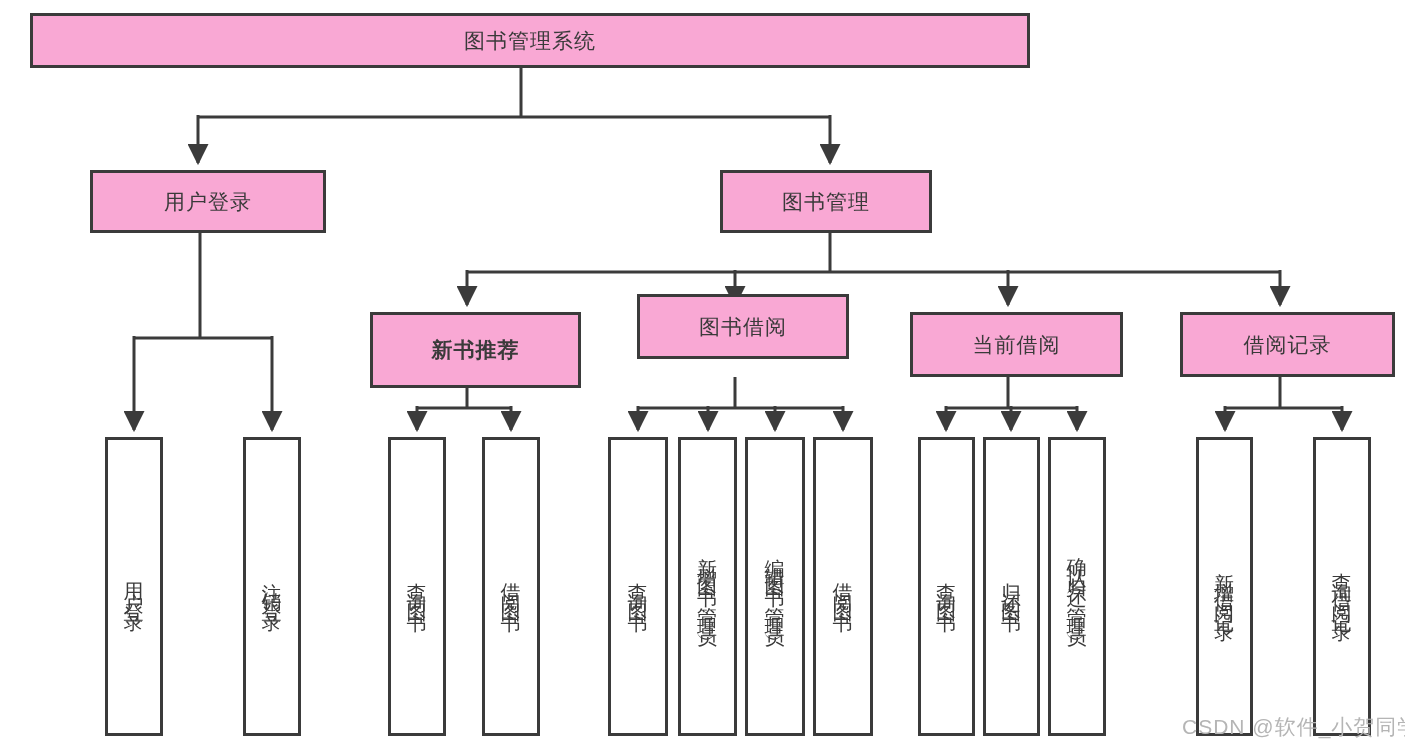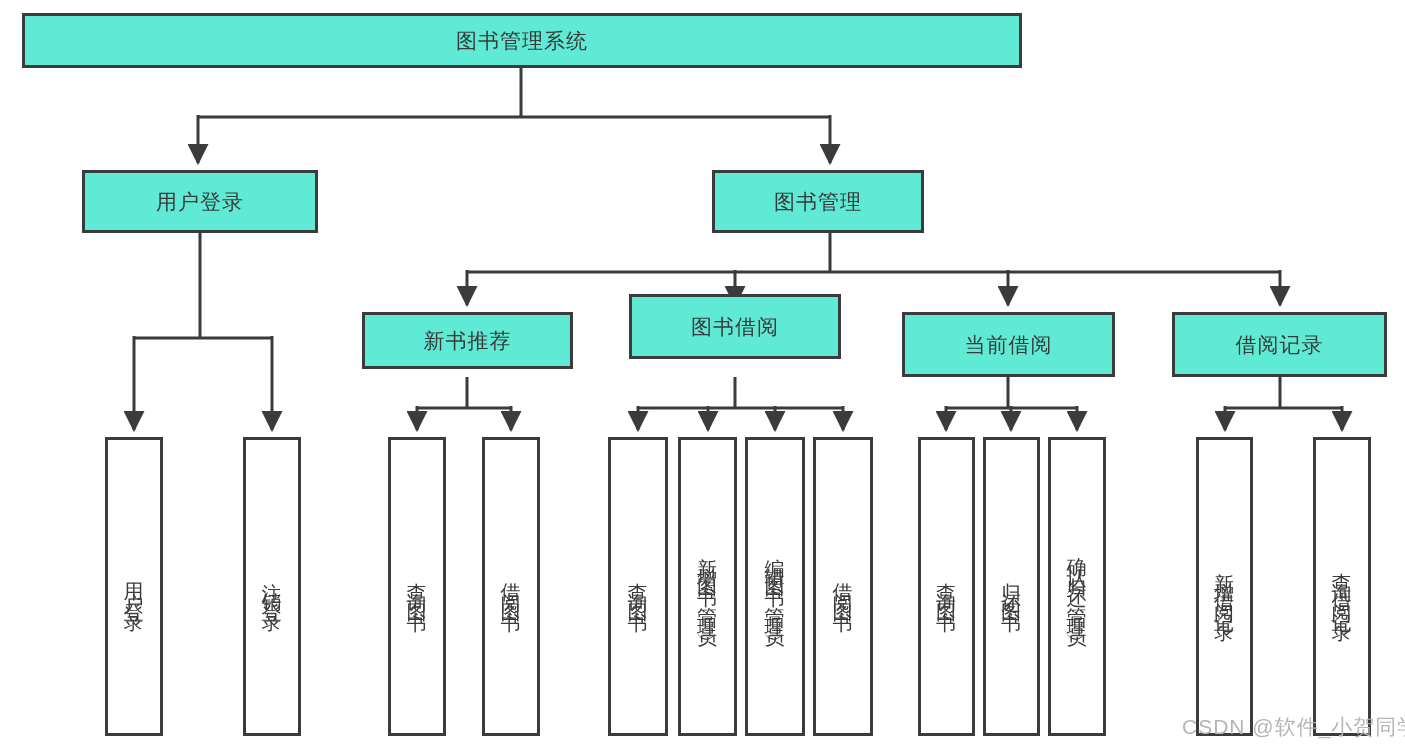--- a/index.html
+++ b/index.html
@@ -13,29 +13,30 @@
     overflow: hidden;
   }
   .connectors {
     position: absolute;
     left: 0; top: 0;
     z-index: 0;
   }
   .hbox {
     position: absolute;
     z-index: 1;
-    background: #5eead4;
+    background: #f9a8d4;
     border: 3px solid #3b3b3b;
     display: flex;
     align-items: center;
     justify-content: center;
     font-size: 21px;
     color: #3a3a3a;
     letter-spacing: 1px;
     white-space: nowrap;
+    margin-left: 8px;
   }
   .vbox {
     position: absolute;
     z-index: 1;
     top: 437px;
     height: 299px;
     background: #ffffff;
     border: 3px solid #3b3b3b;
     display: flex;
     align-items: center;
@@ -113,21 +114,21 @@
     <span>图书管理系统</span>
   </div>
 
   <div class="hbox" style="left:82px; top:170px; width:236px; height:63px;">
     <span>用户登录</span>
   </div>
   <div class="hbox" style="left:712px; top:170px; width:212px; height:63px;">
     <span>图书管理</span>
   </div>
 
-  <div class="hbox" style="left:362px; top:312px; width:211px; height:57px;">
+  <div class="hbox" style="left:362px; top:312px; width:211px; height:76px;font-weight:bold;">
     <span>新书推荐</span>
   </div>
   <div class="hbox" style="left:629px; top:294px; width:212px; height:65px;">
     <span>图书借阅</span>
   </div>
   <div class="hbox" style="left:902px; top:312px; width:213px; height:65px;">
     <span>当前借阅</span>
   </div>
   <div class="hbox" style="left:1172px; top:312px; width:215px; height:65px;">
     <span>借阅记录</span>

